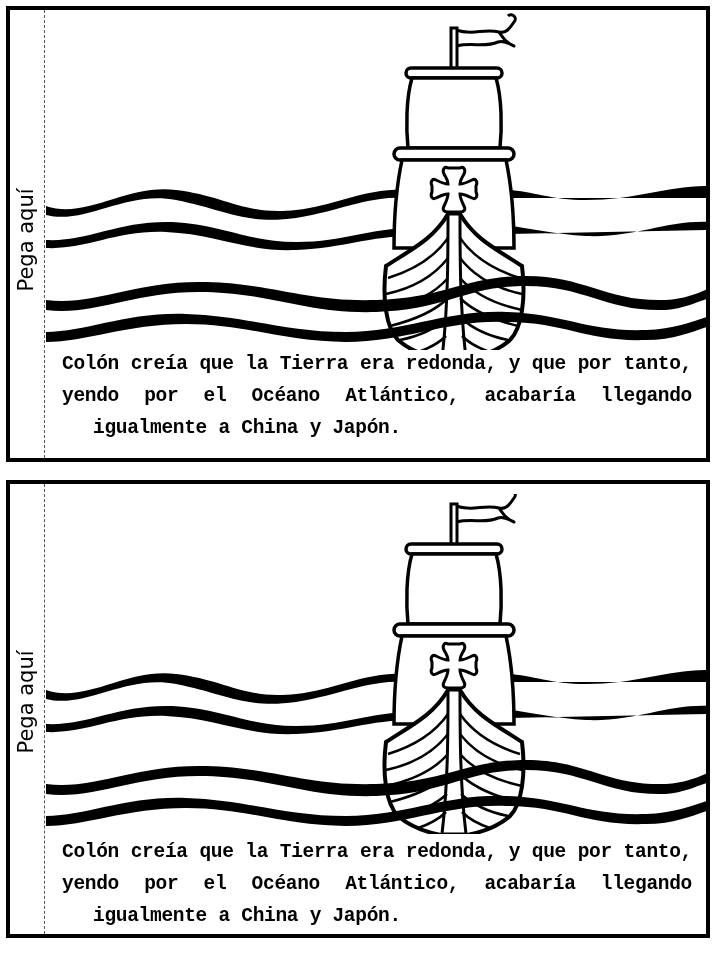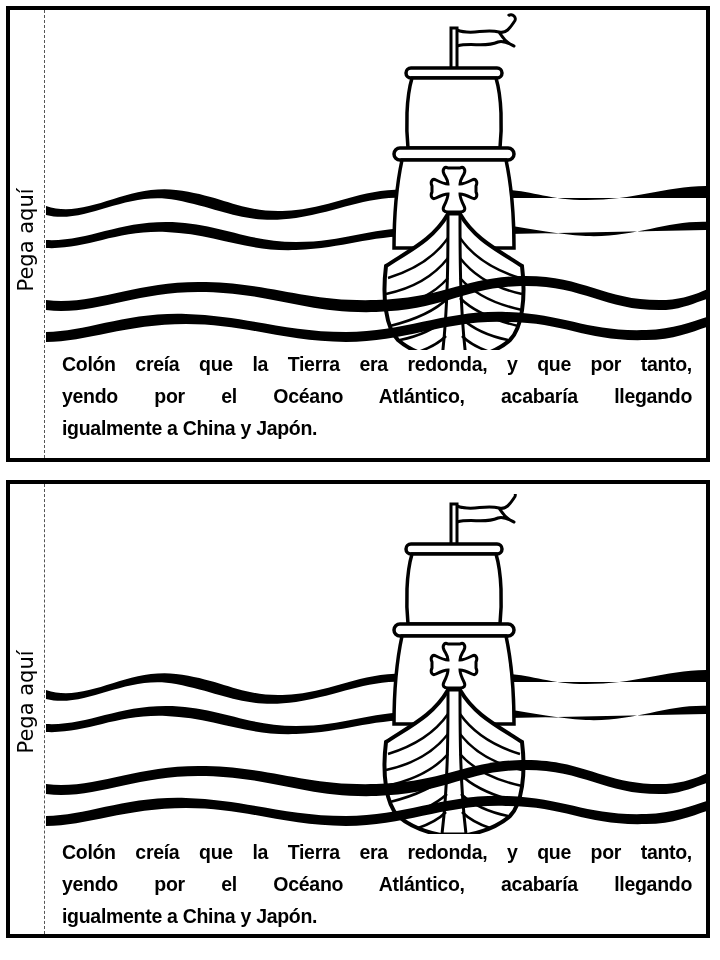--- a/index.html
+++ b/index.html
@@ -40,32 +40,32 @@
       color: #000;
       font-family: "DejaVu Sans", sans-serif;
     }
     .card.c1 .glue { top: 160px; }
     .card.c2 .glue { top: 628px; top: 148px; }
     .art { position: absolute; left: 36px; top: 0; width: 664px; height: 340px; }
     .text {
       position: absolute;
       left: 52px;
       right: 14px;
-      font-family: Liberation Sans, sans-serif;
+      font-family: Liberation Mono, monospace;
       font-weight: bold;
       font-size: 19.5px;
       line-height: 32px;
       color: #000;
       text-align: justify;
       letter-spacing: -0.3px;
     }
     .card.c1 .text { top: 338px; }
     .card.c2 .text { top: 352px; }
     .line { display: block; text-align: justify; text-align-last: justify; }
-    .line.last { text-align-last: left; }
+    .line.last { text-align-last: left; margin-left: 31px; }
   </style>
 </head>
 <body>
 
 <svg width="0" height="0" style="position:absolute">
   <defs>
     <g id="ship">
 
       <rect x="-3" y="-130" width="6" height="42" fill="#fff" stroke="#000" stroke-width="3"></rect>
       <path d="M3,-128 C18,-122 30,-130 45,-126 C52,-124 56,-130 60,-136 C64,-140 58,-146 54,-142 M3,-112 C18,-116 30,-110 44,-116 C50,-118 56,-114 60,-112 C50,-116 48,-122 45,-126" fill="#fff" stroke="#000" stroke-width="3" stroke-linejoin="round"></path>

